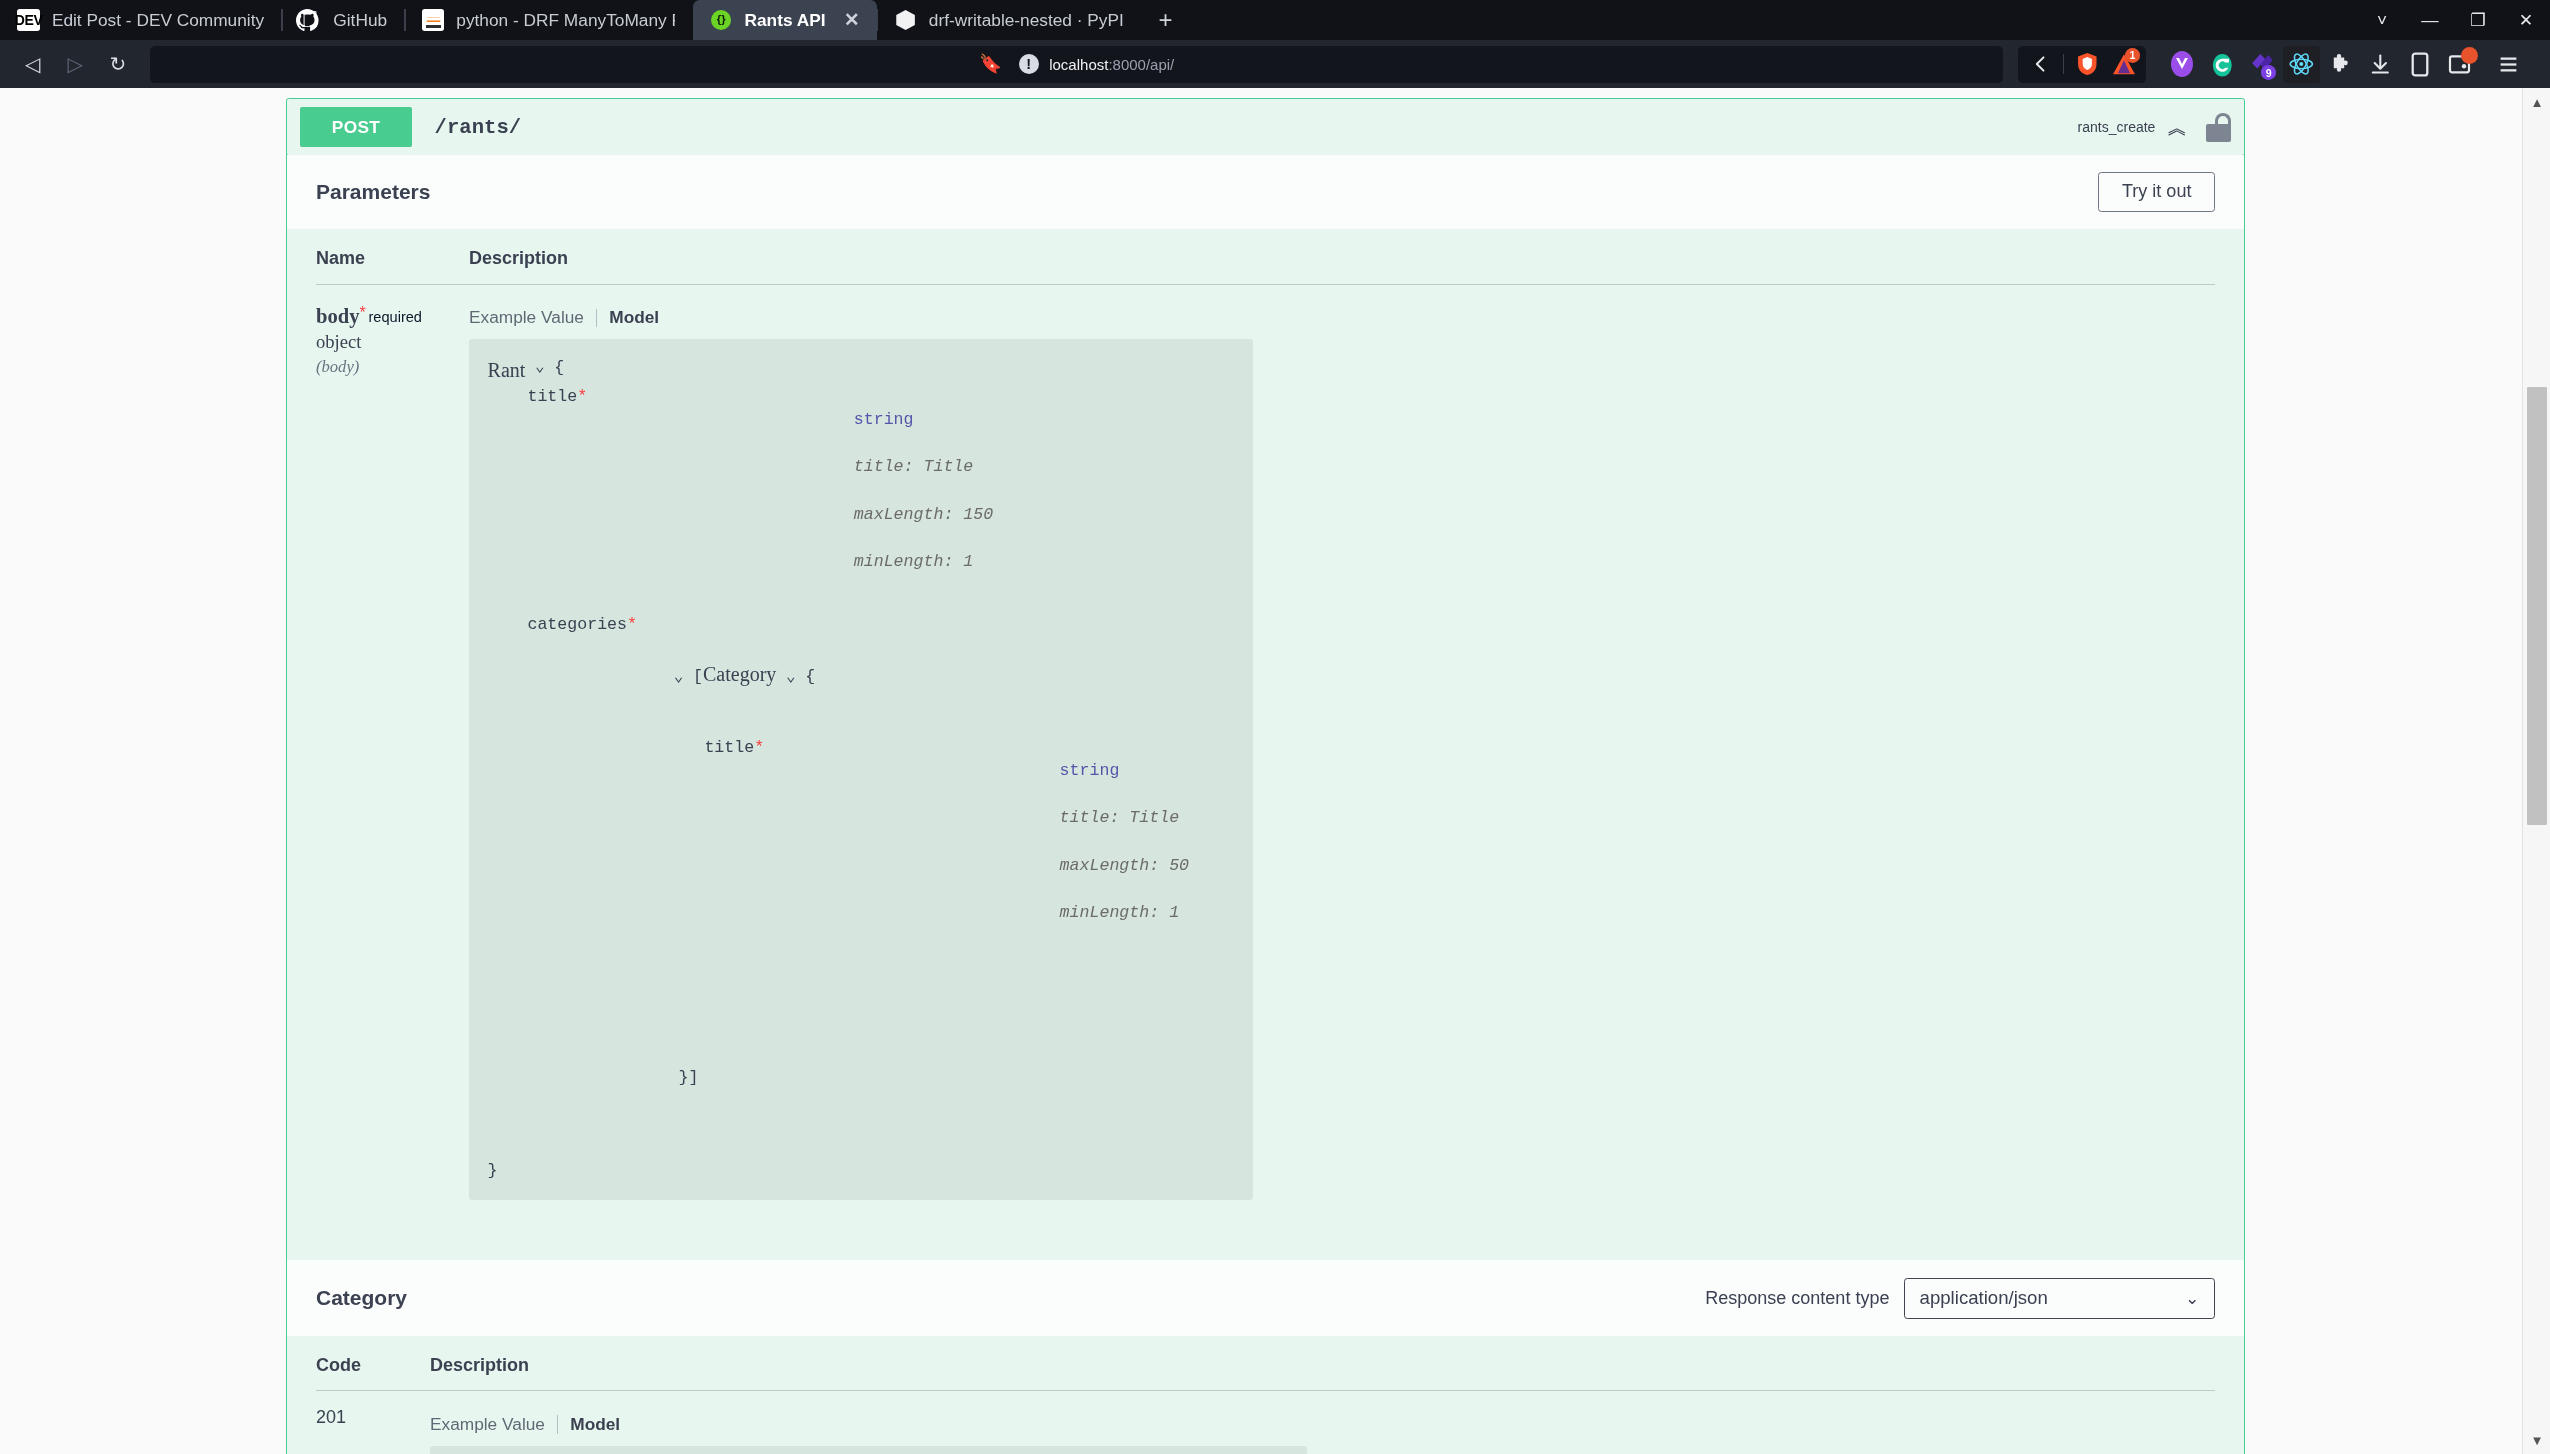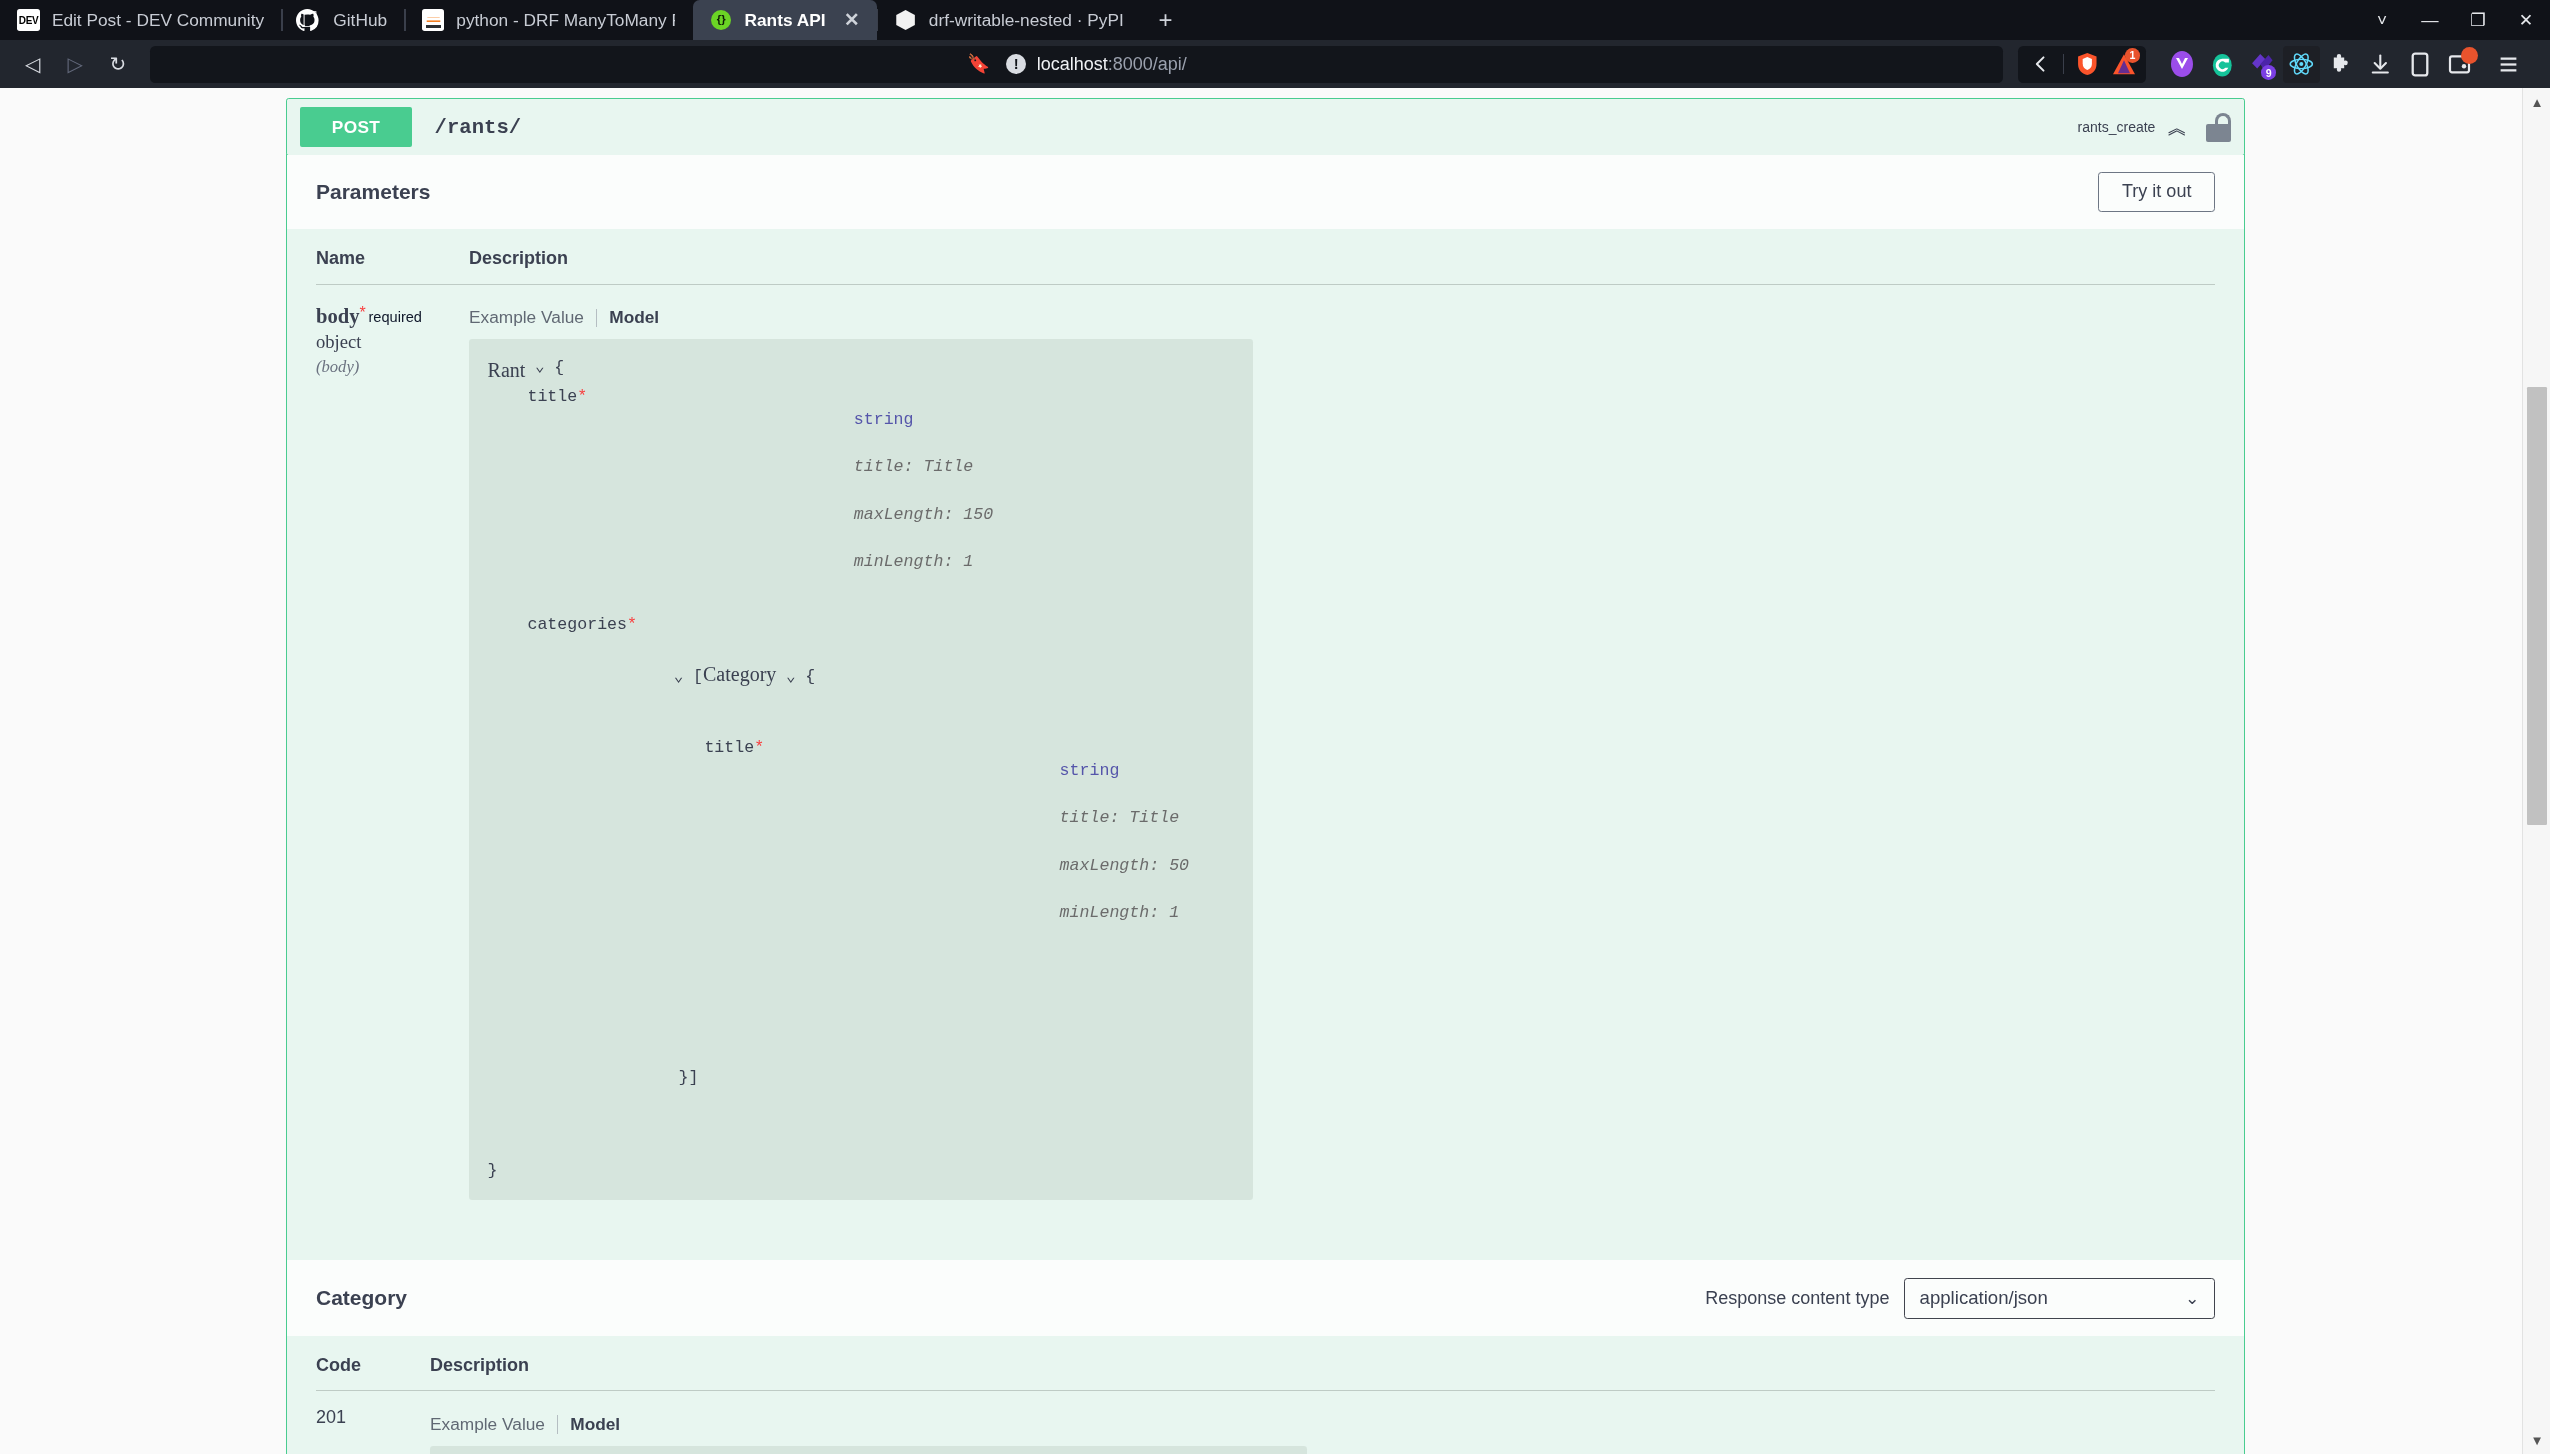--- a/index.html
+++ b/index.html
@@ -32,21 +32,21 @@
     width: 1.3px; background: #3a3f4b;
   }
   .tab.active {
     background: #3b4250; color: #ffffff; border-radius: 6.6px 6.6px 0 0;
     font-weight: 700;
   }
   .favicon {
     width: 22.6px; height: 22.6px; flex: none; display: flex;
     align-items: center; justify-content: center; font-size: 14px; border-radius: 3.3px;
   }
-  .fav-dev { background: #ffffff; color: #000; font-weight: 800; font-size: 10px;
+  .fav-dev { background: #ffffff; color: #000; font-weight: 800; font-size: 14px;
              border-radius: 2.7px; letter-spacing: -0.3px; }
   .fav-gh  { background: transparent; color: #ffffff; font-size: 22.6px; line-height: 1; }
   .fav-so  { background: #ffffff; border-radius: 2.7px; position: relative; overflow: hidden; }
   .fav-so::after {
     content: ""; position: absolute; left: 4.6px; right: 3.3px; bottom: 3.3px; height: 3.3px;
     background: #2c3034; box-shadow: 0 -5.3px 0 -0.7px #f48024, 0 -9.3px 0 -1.3px #f48024;
   }
   .fav-sw {
     background: #6bd425; border-radius: 50%; width: 20px; height: 20px;
     color: #0c1a05; font-size: 11.3px; font-weight: 800; display: flex;
@@ -77,21 +77,21 @@
     flex: 1; height: 37px; background: #12151b; border-radius: 5.3px;
     display: flex; align-items: center; padding: 0 13.3px; gap: 10.6px;
     margin: 0 8px; min-width: 0;
   }
   .bookmark-ico { color: #d9dce2; font-size: 18.6px; padding-right: 5.3px; }
   .shield {
     width: 20px; height: 20px; border-radius: 50%; background: #d9dce2;
     color: #12151b; font-size: 14.6px; font-weight: 800; display: flex;
     align-items: center; justify-content: center; flex: none; line-height: 1;
   }
-  .urltext { font-size: 18px; color: #9aa0ad; white-space: nowrap; }
+  .urltext { font-size: 15px; color: #9aa0ad; white-space: nowrap; }
   .urltext b { color: #f0f2f5; font-weight: 400; }
   .navright { display: flex; align-items: center; gap: 2.7px; }
   .extico {
     width: 37px; height: 37px; display: flex; align-items: center;
     justify-content: center; position: relative; border-radius: 4px;
   }
   .share-grp { display: flex; align-items: center; background: #12151b;
                border-radius: 5.3px; height: 37px; padding: 0 4px; margin-right: 14.6px; }
   .vdiv { width: 1.3px; height: 20px; background: #3a3f4b; margin: 0 4px; }
   .badge {

